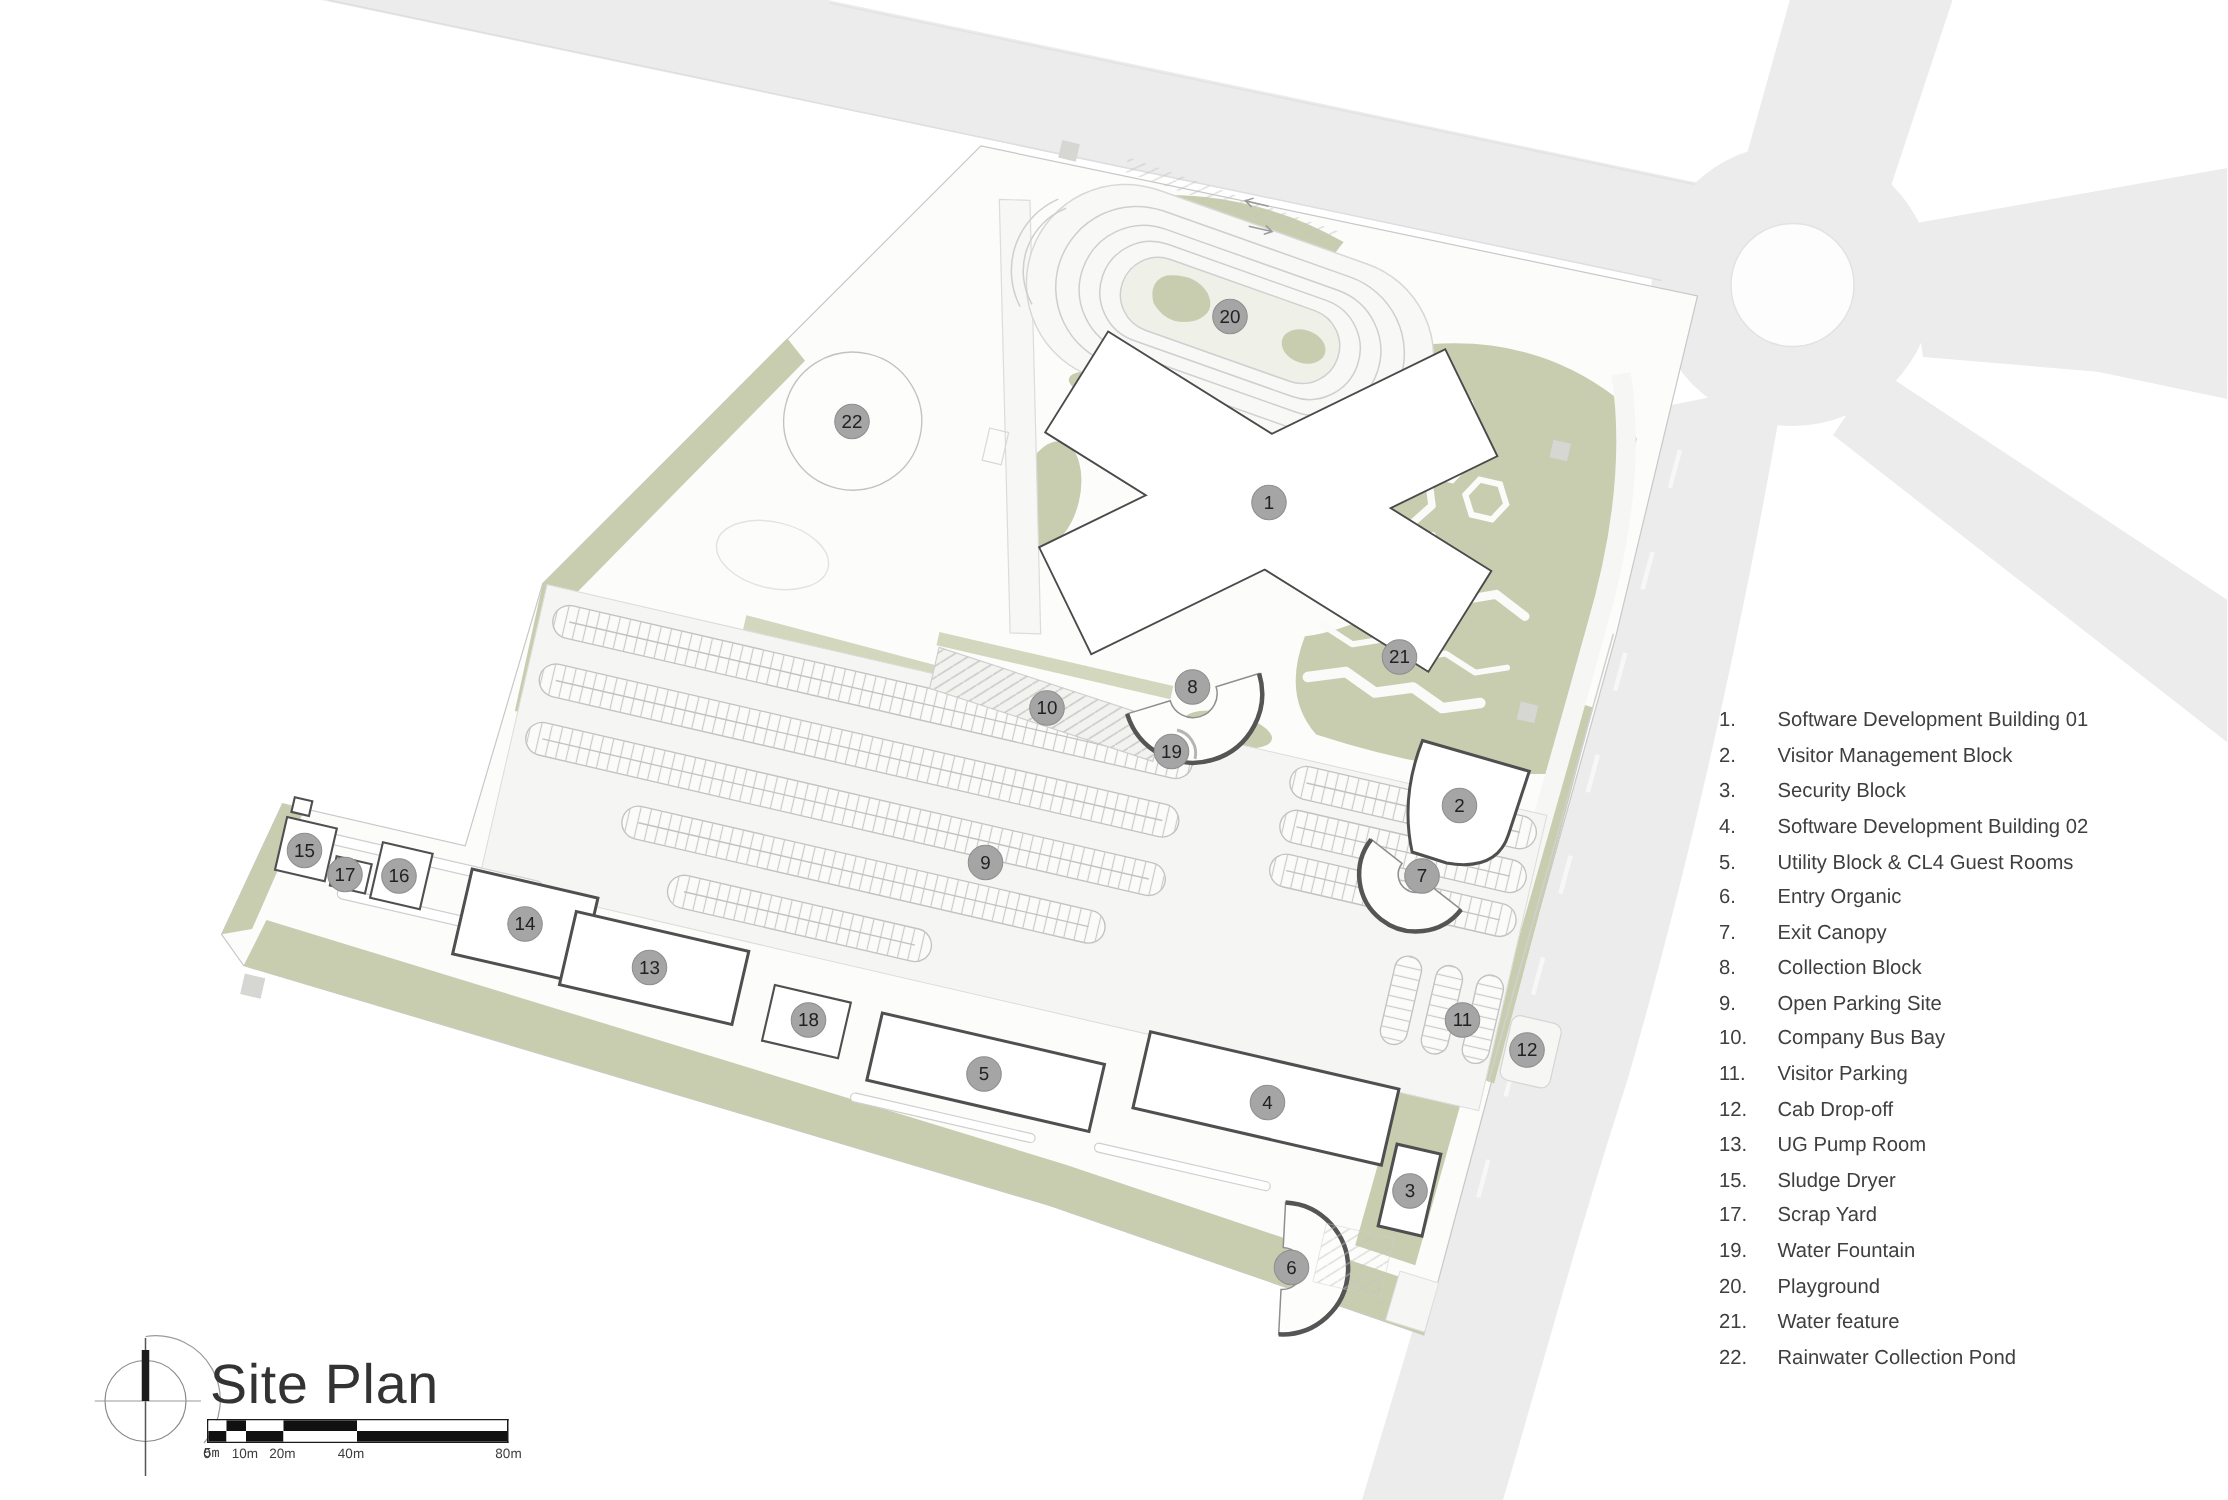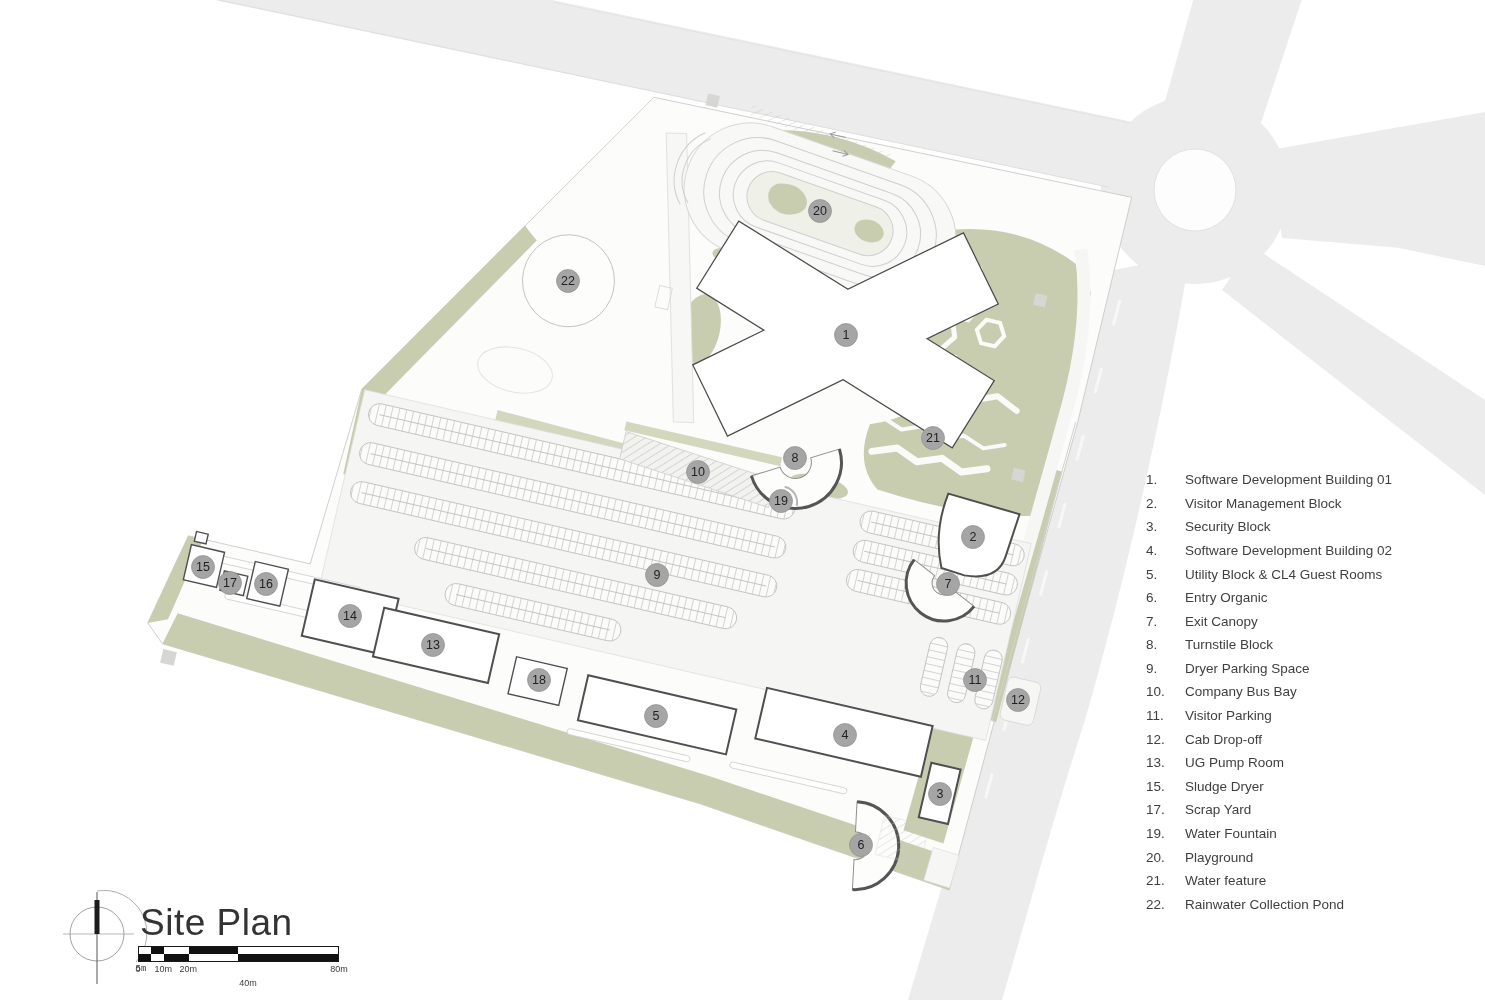--- a/index.html
+++ b/index.html
@@ -376,25 +376,25 @@
       <div class="legend-row">
         <span class="num">6.</span>
         <span class="lbl">Entry Organic</span>
       </div>
       <div class="legend-row">
         <span class="num">7.</span>
         <span class="lbl">Exit Canopy</span>
       </div>
       <div class="legend-row">
         <span class="num">8.</span>
-        <span class="lbl">Turnstile Block</span>
+        <span class="lbl">Collection Block</span>
       </div>
       <div class="legend-row">
         <span class="num">9.</span>
-        <span class="lbl">Dryer Parking Space</span>
+        <span class="lbl">Open Parking Site</span>
       </div>
       <div class="legend-row">
         <span class="num">10.</span>
         <span class="lbl">Company Bus Bay</span>
       </div>
       <div class="legend-row">
         <span class="num">11.</span>
         <span class="lbl">Visitor Parking</span>
       </div>
       <div class="legend-row">
@@ -453,19 +453,19 @@
           <div class="sb-seg" style="width: 12.6px; background: rgb(255, 255, 255);"></div>
           <div class="sb-seg" style="width: 25.1px; background: rgb(17, 17, 17);"></div>
           <div class="sb-seg" style="width: 50.2px; background: rgb(255, 255, 255);"></div>
           <div class="sb-seg" style="width: 100.5px; background: rgb(17, 17, 17);"></div>
         </div>
     <div id="scale-labels">
           <span style="left: 0px;">0</span>
           <span style="left: 3px; font-family: Liberation Mono, monospace;">5m</span>
           <span style="left: 25.2px;">10m</span>
           <span style="left: 50.3px;">20m</span>
-          <span style="left: 110px; margin-top: 14px;">40m</span>
+          <span style="left: 96px;">40m</span>
           <span style="left: 201px;">80m</span>
         </div>
   </div>
 </div>
 
 </div>
 
 </body></html>

